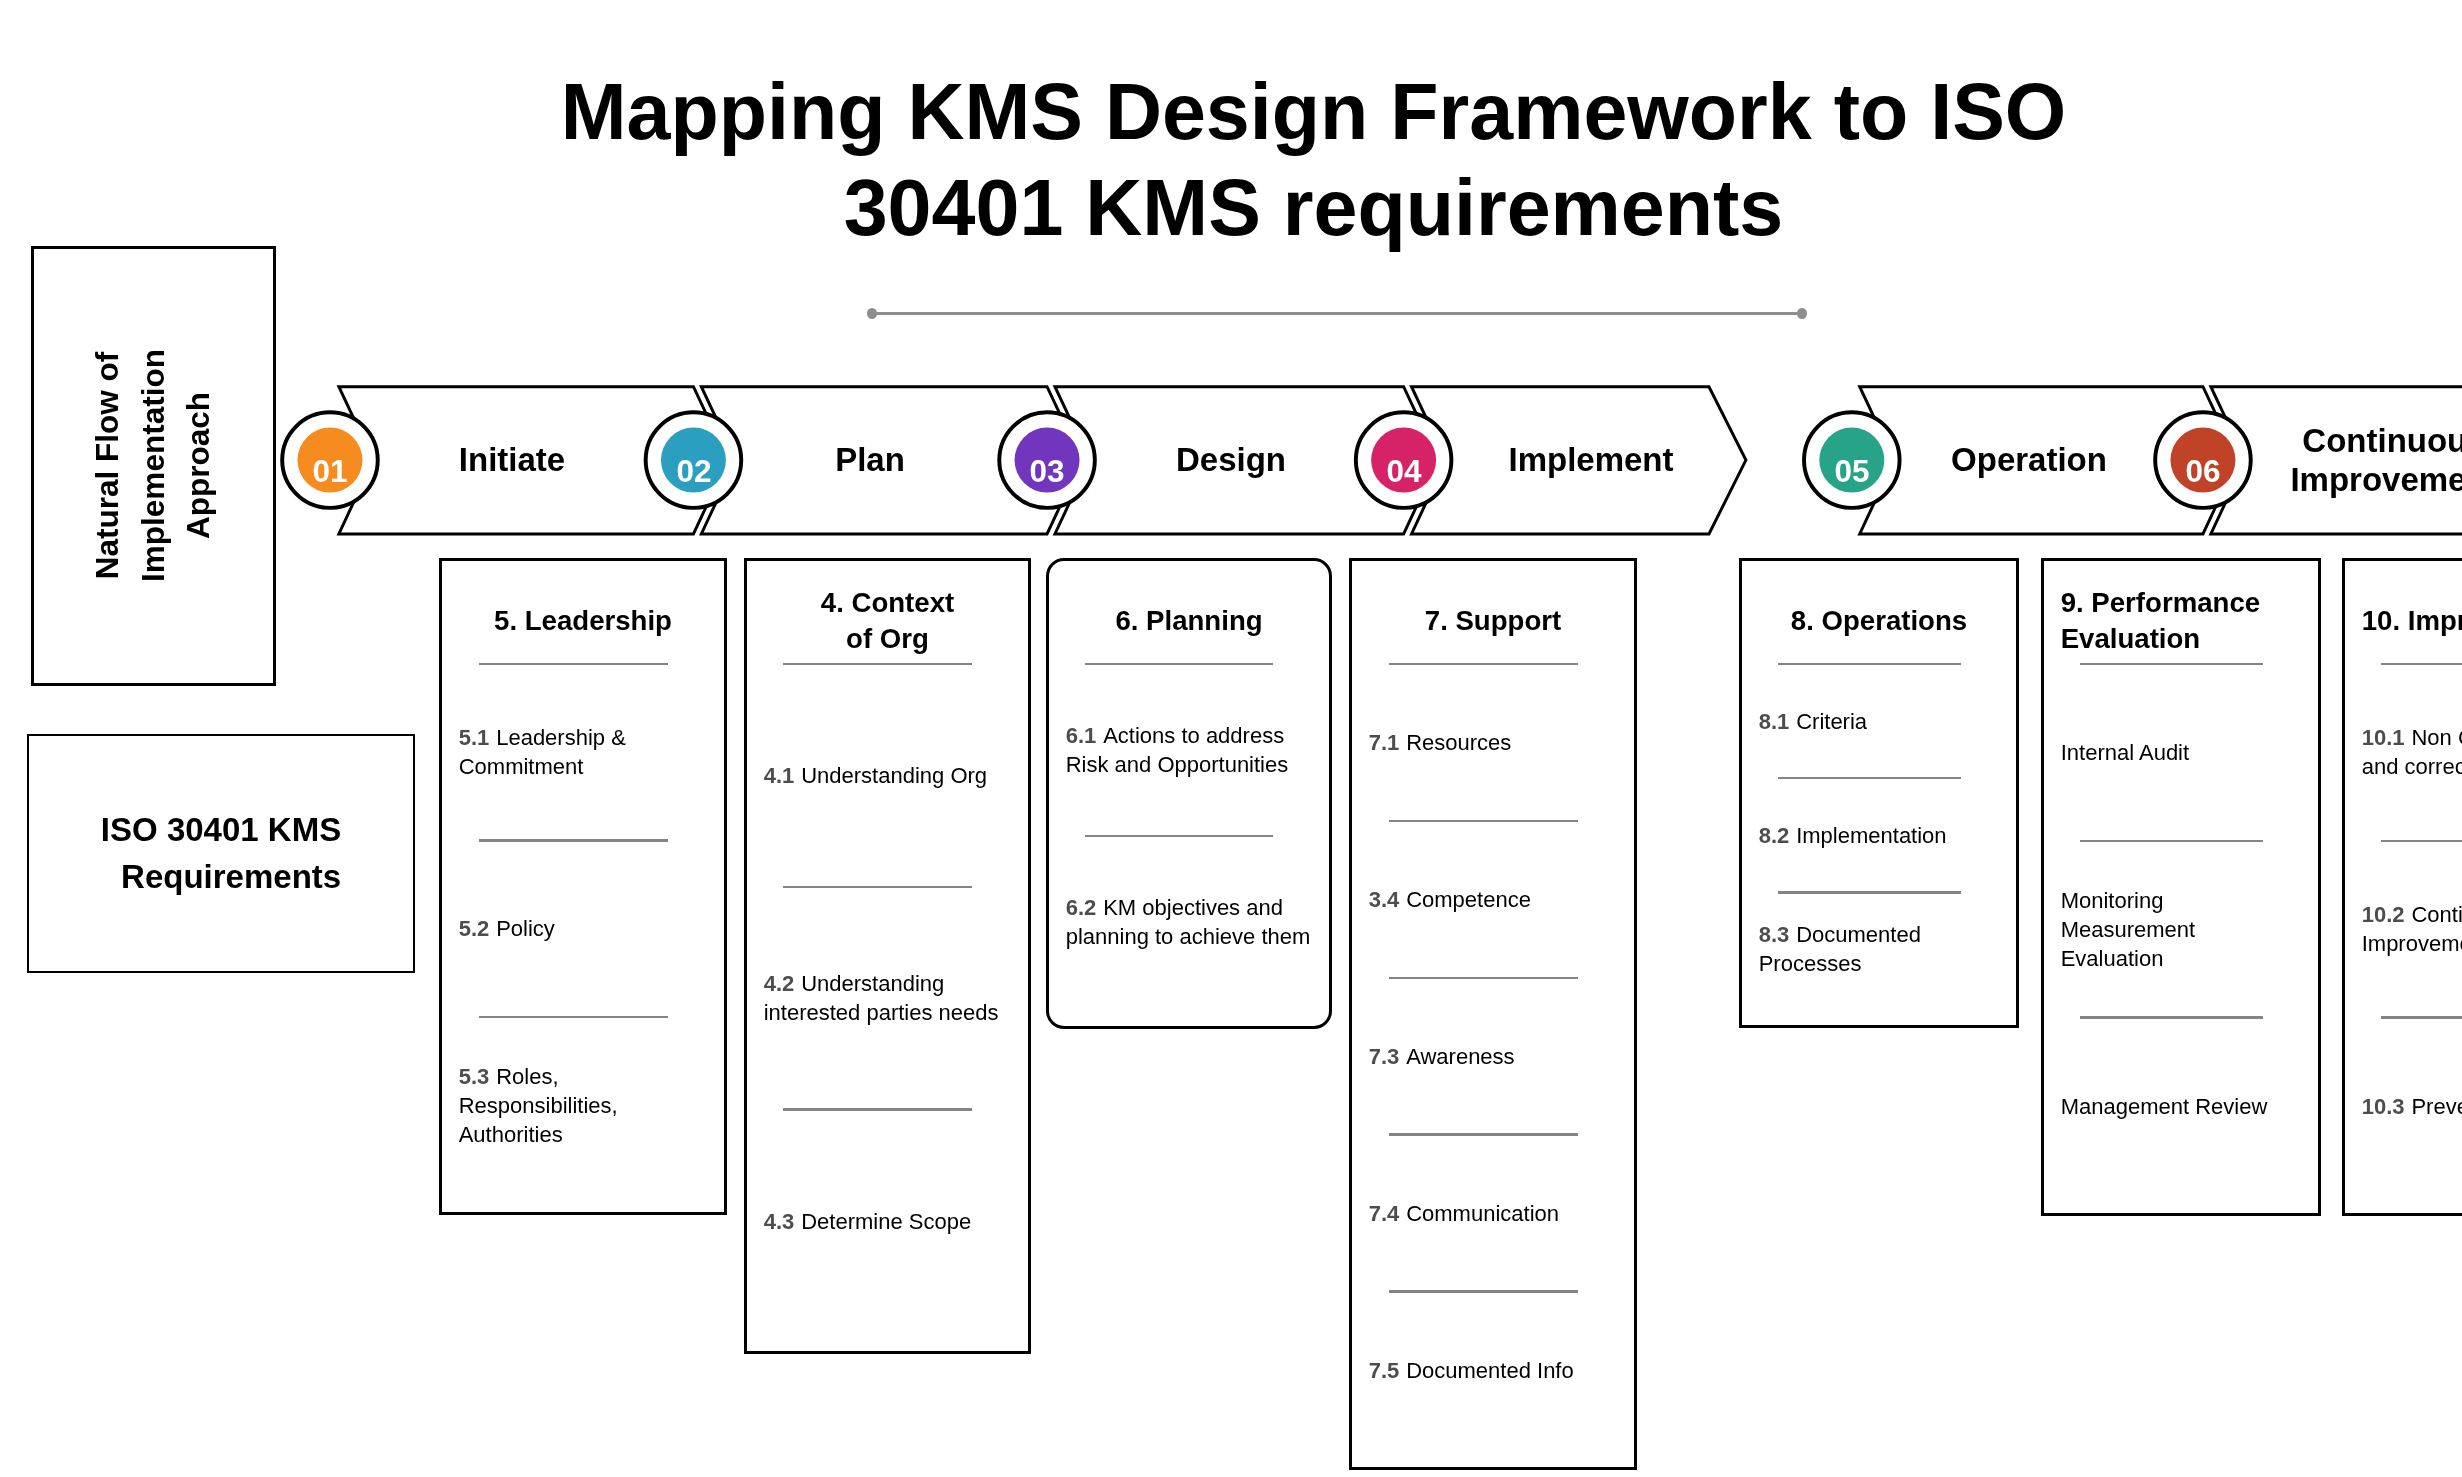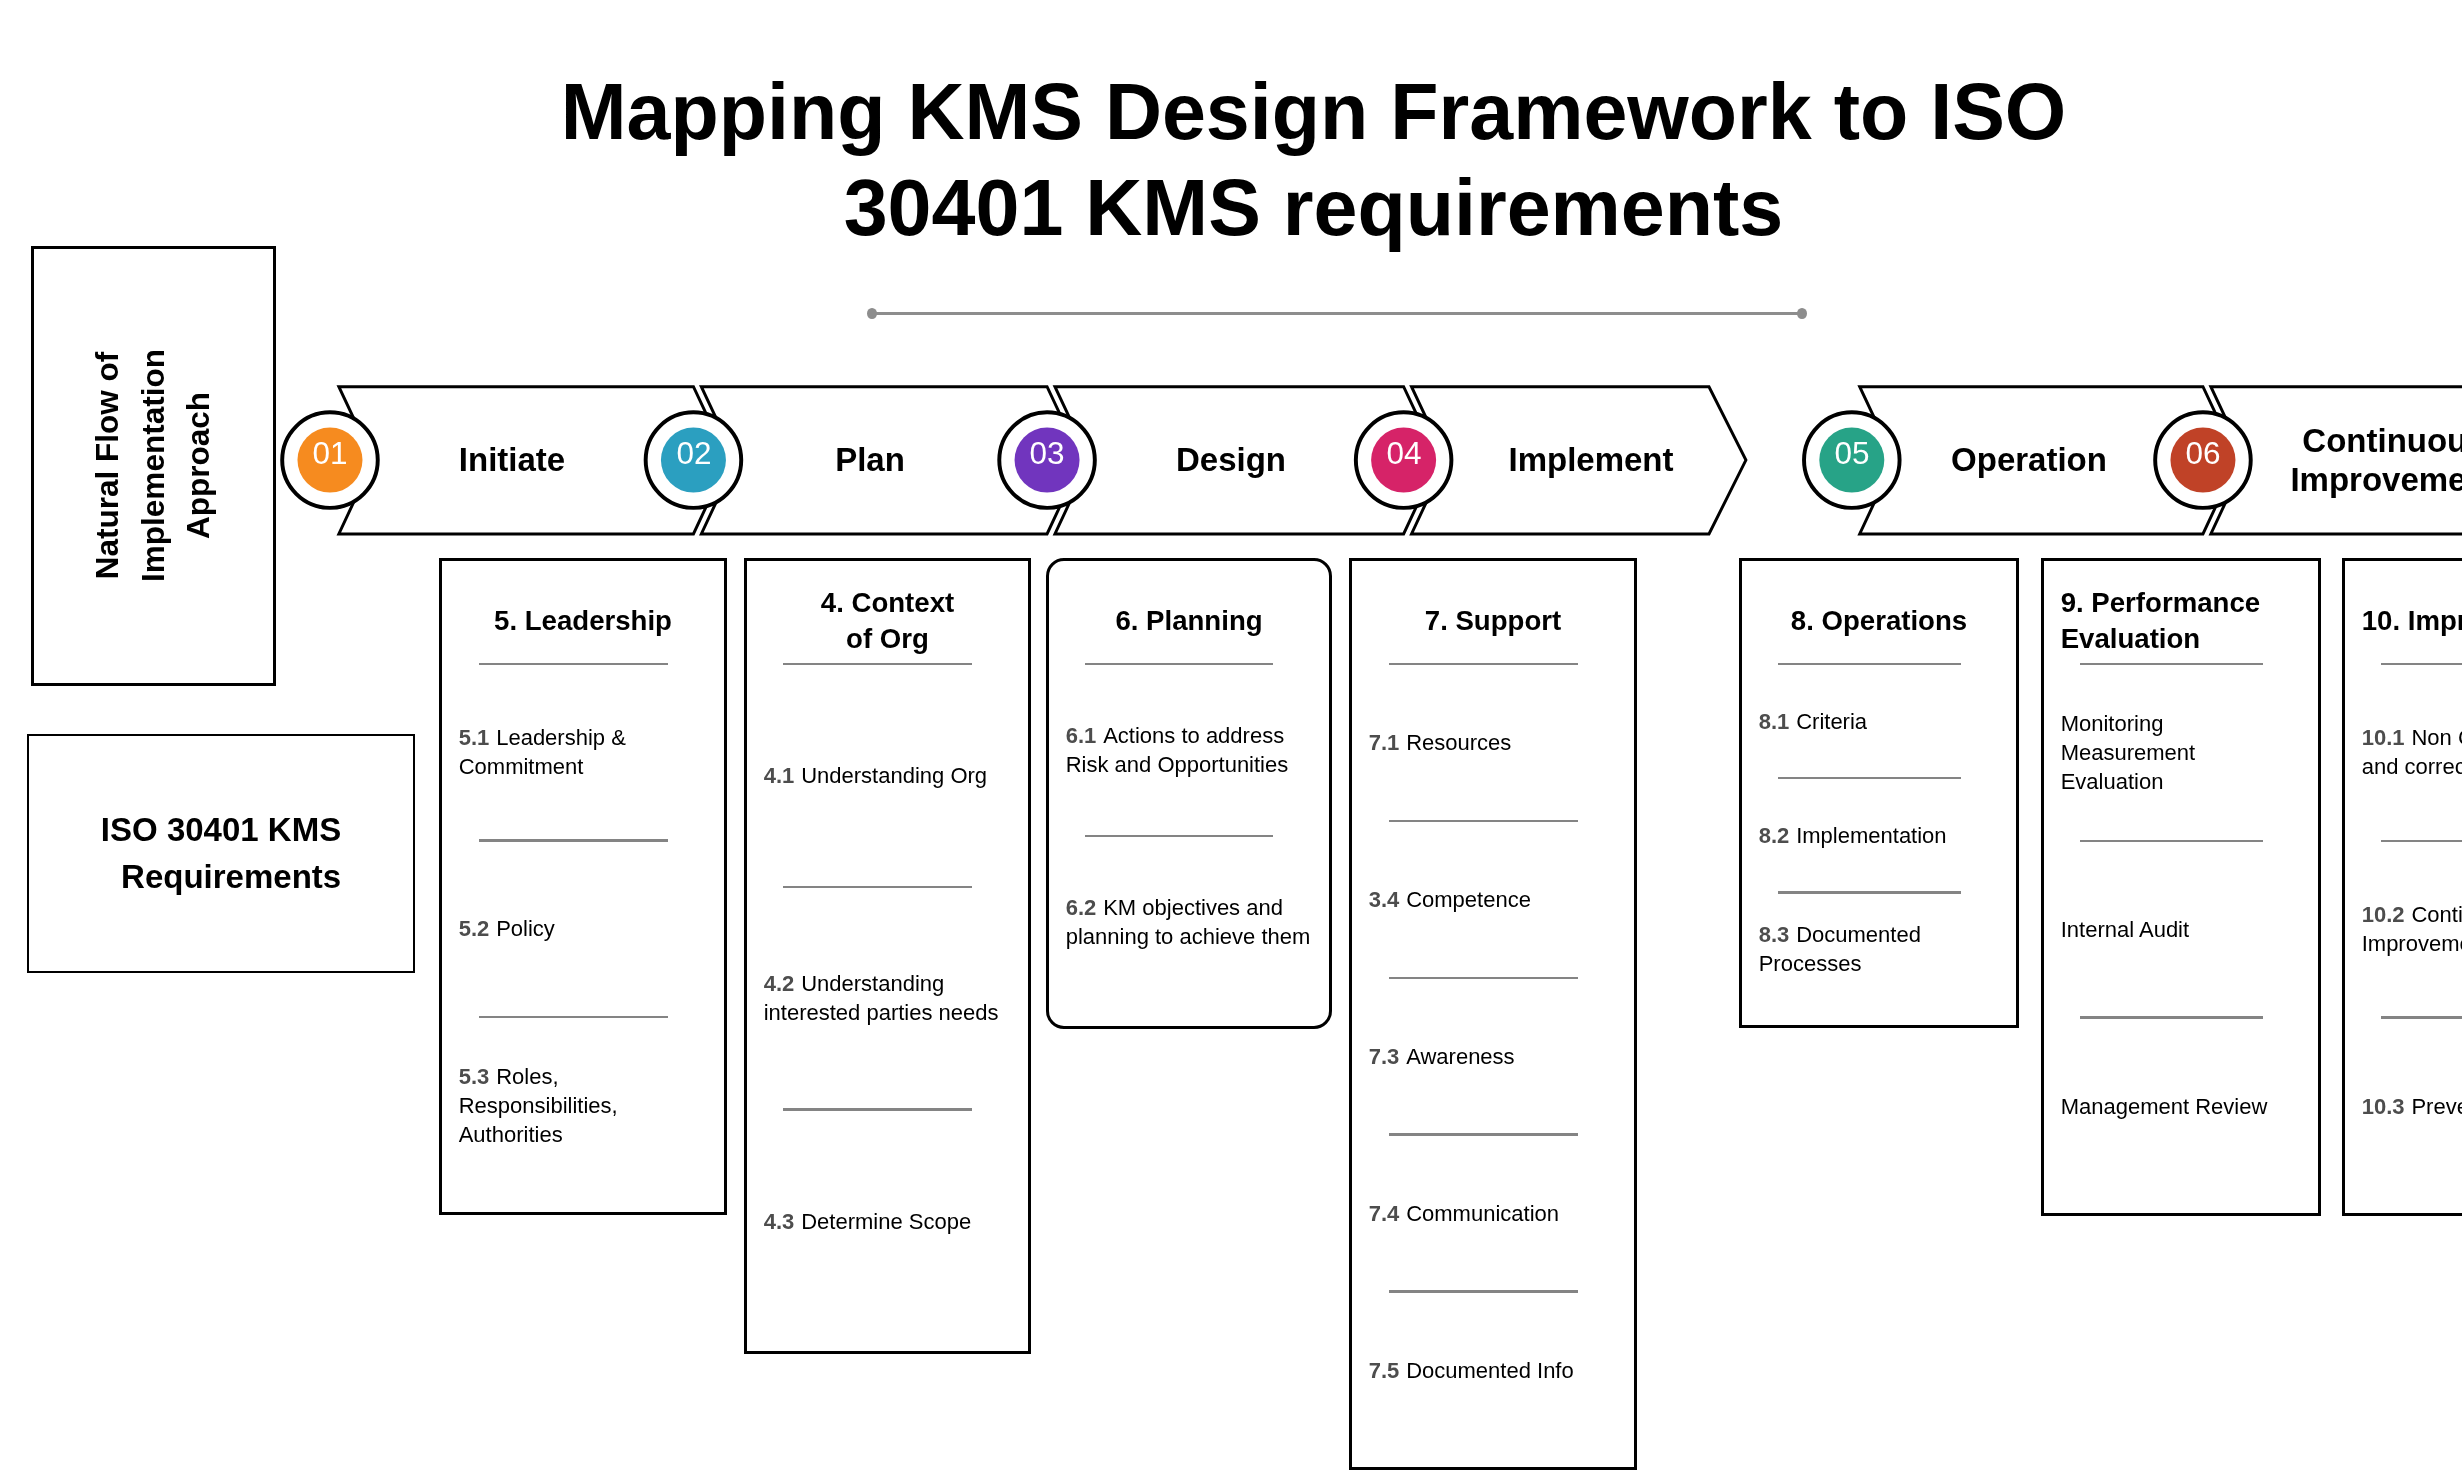--- a/index.html
+++ b/index.html
@@ -19,22 +19,22 @@
   .side-box{position:absolute;background:#fff;display:flex;align-items:center;justify-content:center;
             box-sizing:border-box;}
   .flow-box{left:30.5px;top:246px;width:245px;height:440px;border:3px solid #000;}
   .flow-text{width:424px;transform:rotate(-90deg);text-align:center;font-weight:bold;
              font-size:31.5px;line-height:1.45;white-space:pre-line;}
   .iso-box{left:27px;top:734px;width:388px;height:239px;border:2.5px solid #000;}
   .iso-text{font-weight:bold;font-size:33px;line-height:1.4;text-align:right;white-space:pre-line;}
 
   
   .stage-svg{position:absolute;left:0;top:364px;}
-  .stage-num{position:absolute;width:96px;height:96px;top:405px;display:flex;align-items:center;
-             justify-content:center;color:#fff;font-size:31.5px;font-weight:normal;}
+  .stage-num{position:absolute;width:96px;height:96px;top:423px;display:flex;align-items:center;
+             justify-content:center;color:#fff;font-size:31.5px;font-weight:bold;}
   .stage-label{position:absolute;top:387px;height:147px;width:266px;display:flex;align-items:center;
                justify-content:center;text-align:center;font-size:33px;font-weight:bold;
                line-height:1.18;white-space:pre-line;}
 
   
   .box{position:absolute;background:#fff;border:3.9px solid #000;box-sizing:border-box;
        display:flex;flex-direction:column;padding:17.7px 16.7px 19.7px;}
   .b1{left:439px;top:558px;width:288px;height:657px;}
   .b2{left:744px;top:558px;width:287px;height:796px;}
   .b3{left:1046px;top:558px;width:286px;height:471px;border-radius:18px;}
@@ -240,27 +240,27 @@
         </div>
     </div>
   </div>
 
   <div class="box b6">
     <div class="box-header left">9. Performance Evaluation</div>
     <div class="box-body">
       <div class="seg">
           <div class="sep"></div>
         <div class="item">
+            <span><span>Internal Audit</span></span>
+          </div>
+        </div>
+      <div class="seg">
+          <div class="sep"></div>
+        <div class="item">
             <span><span>Monitoring Measurement Evaluation</span></span>
-          </div>
-        </div>
-      <div class="seg">
-          <div class="sep"></div>
-        <div class="item">
-            <span><span>Internal Audit</span></span>
           </div>
         </div>
       <div class="seg">
           <div class="sep"></div>
         <div class="item">
             <span><span>Management Review</span></span>
           </div>
         </div>
     </div>
   </div>

